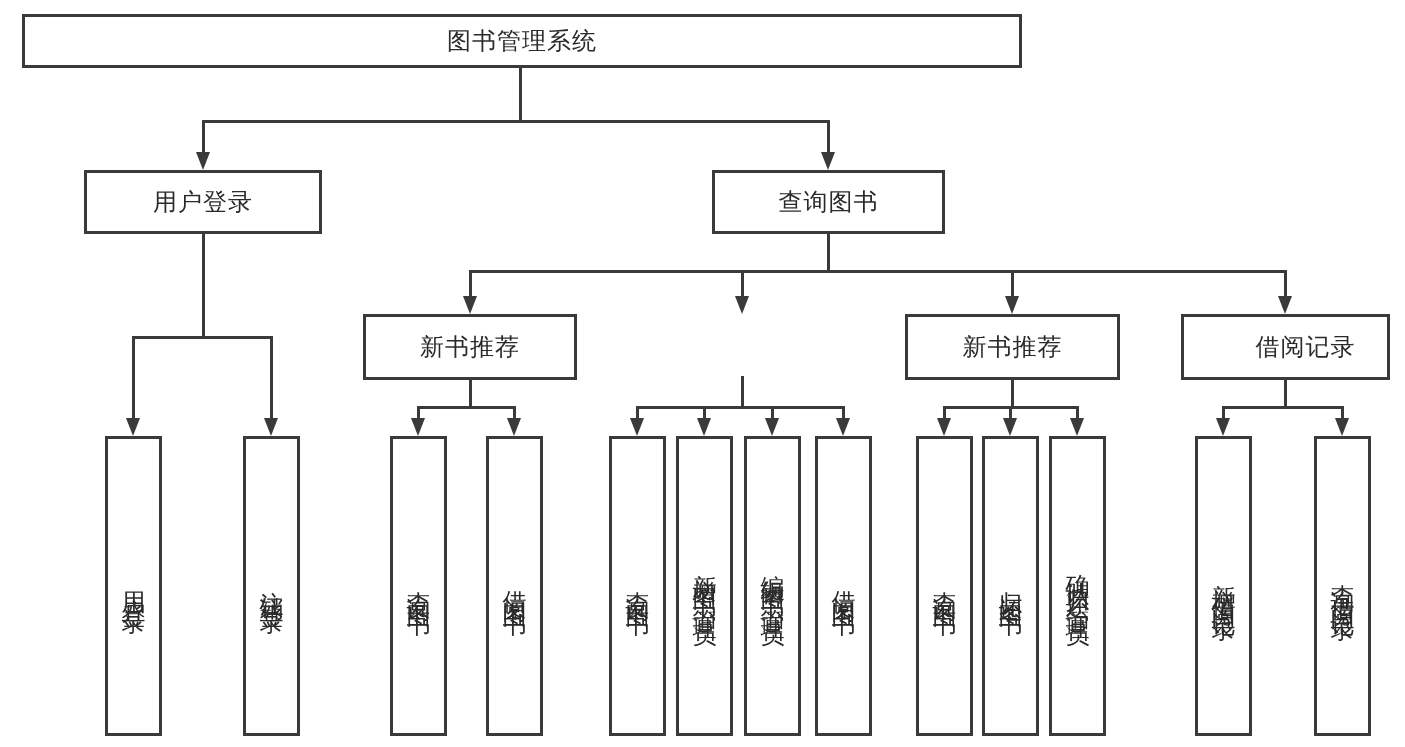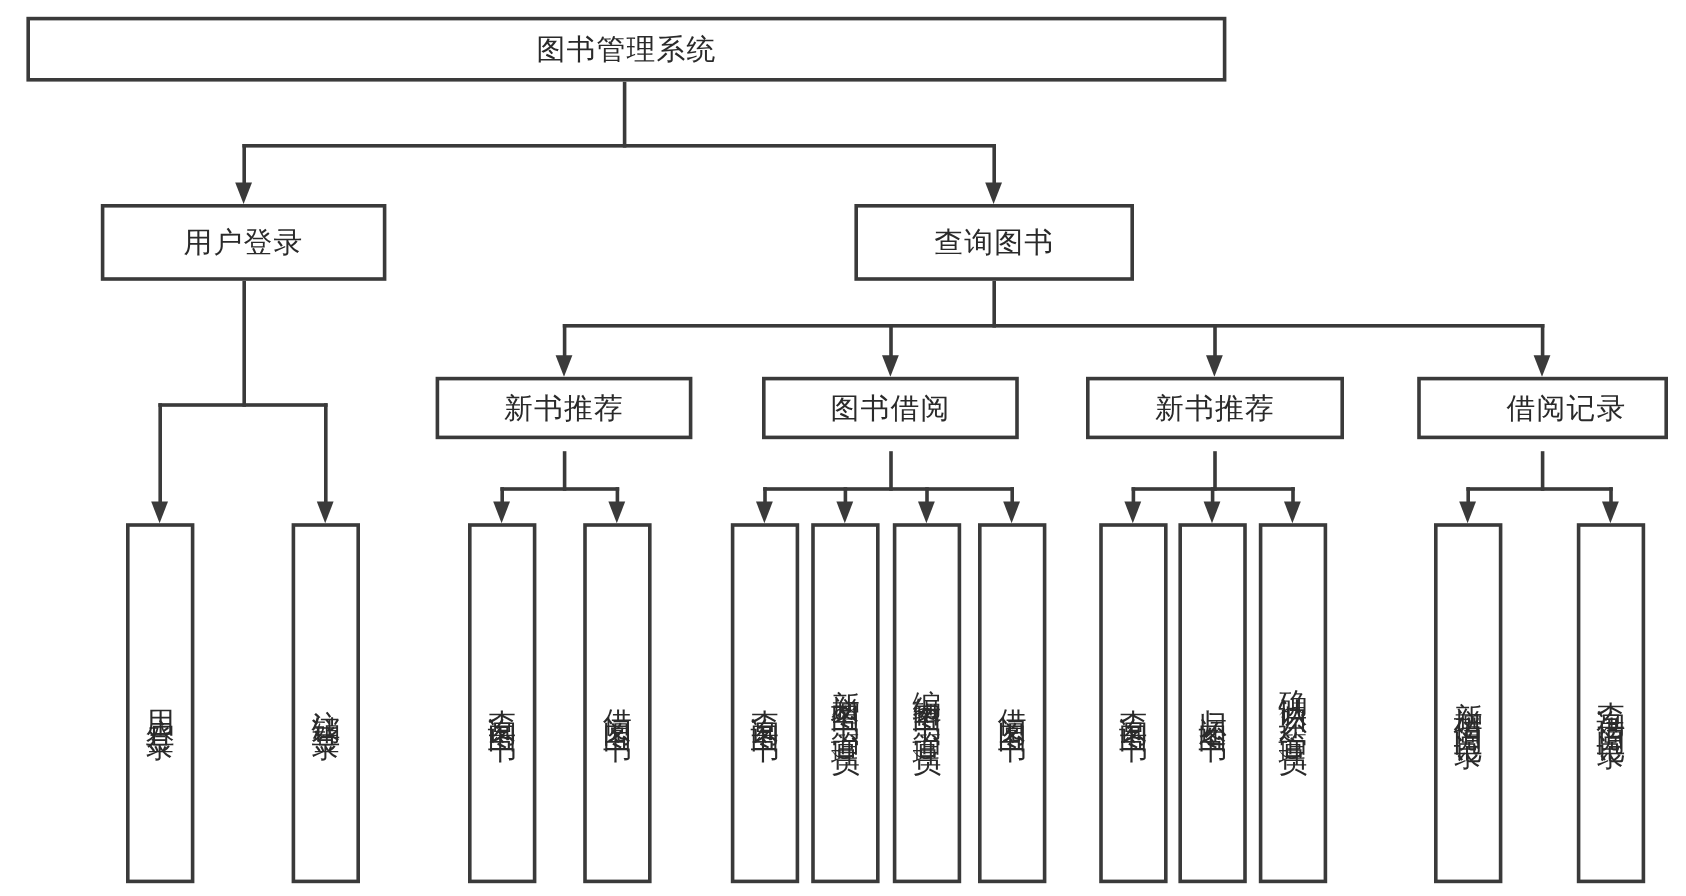--- a/index.html
+++ b/index.html
@@ -15,21 +15,21 @@
     box-sizing:border-box;
     border:3px solid #3a3a3a;
     background:#ffffff;
     display:flex;align-items:center;justify-content:center;
     font-size:24px;color:#2a2a2a;
     letter-spacing:1px;
     z-index:2;
   }
   .lvl1{left:22px;top:14px;width:1000px;height:54px;}
   .lvl2{top:170px;height:64px;}
-  .lvl3{top:314px;height:52px;}
+  .lvl3{top:314px;height:66px;}
   .leaf{
     position:absolute;
     top:436px;width:57px;height:300px;
     box-sizing:border-box;
     border:3px solid #3a3a3a;
     background:#ffffff;
     display:flex;align-items:center;justify-content:center;
     z-index:2;
   }
   .vtext{
@@ -68,23 +68,20 @@
 
   <div class="hbox lvl2" style="left:84px;width:238px;">
     <span>用户登录</span>
   </div>
   <div class="hbox lvl2" style="left:712px;width:233px;">
     <span>查询图书</span>
   </div>
 
   <div class="hbox lvl3" style="left:363px;width:214px;">
     <span>新书推荐</span>
-  </div>
-  <div class="hbox lvl3" style="left:635px;width:214px;">
-    <span>图书借阅</span>
   </div>
   <div class="hbox lvl3" style="left:905px;width:215px;">
     <span>新书推荐</span>
   </div>
   <div class="hbox lvl3" style="left:1181px;width:209px;padding-left:40px;">
     <span>借阅记录</span>
   </div>
 
   <div class="leaf" style="left:105px;">
     <span class="vtext">用户登录</span>

